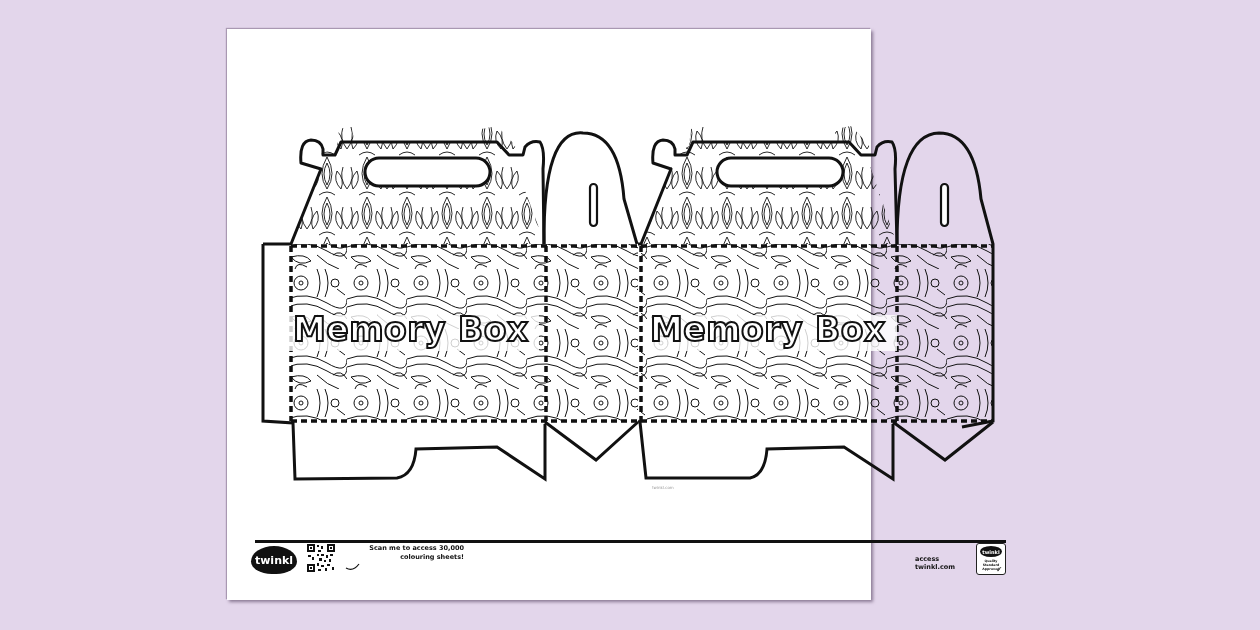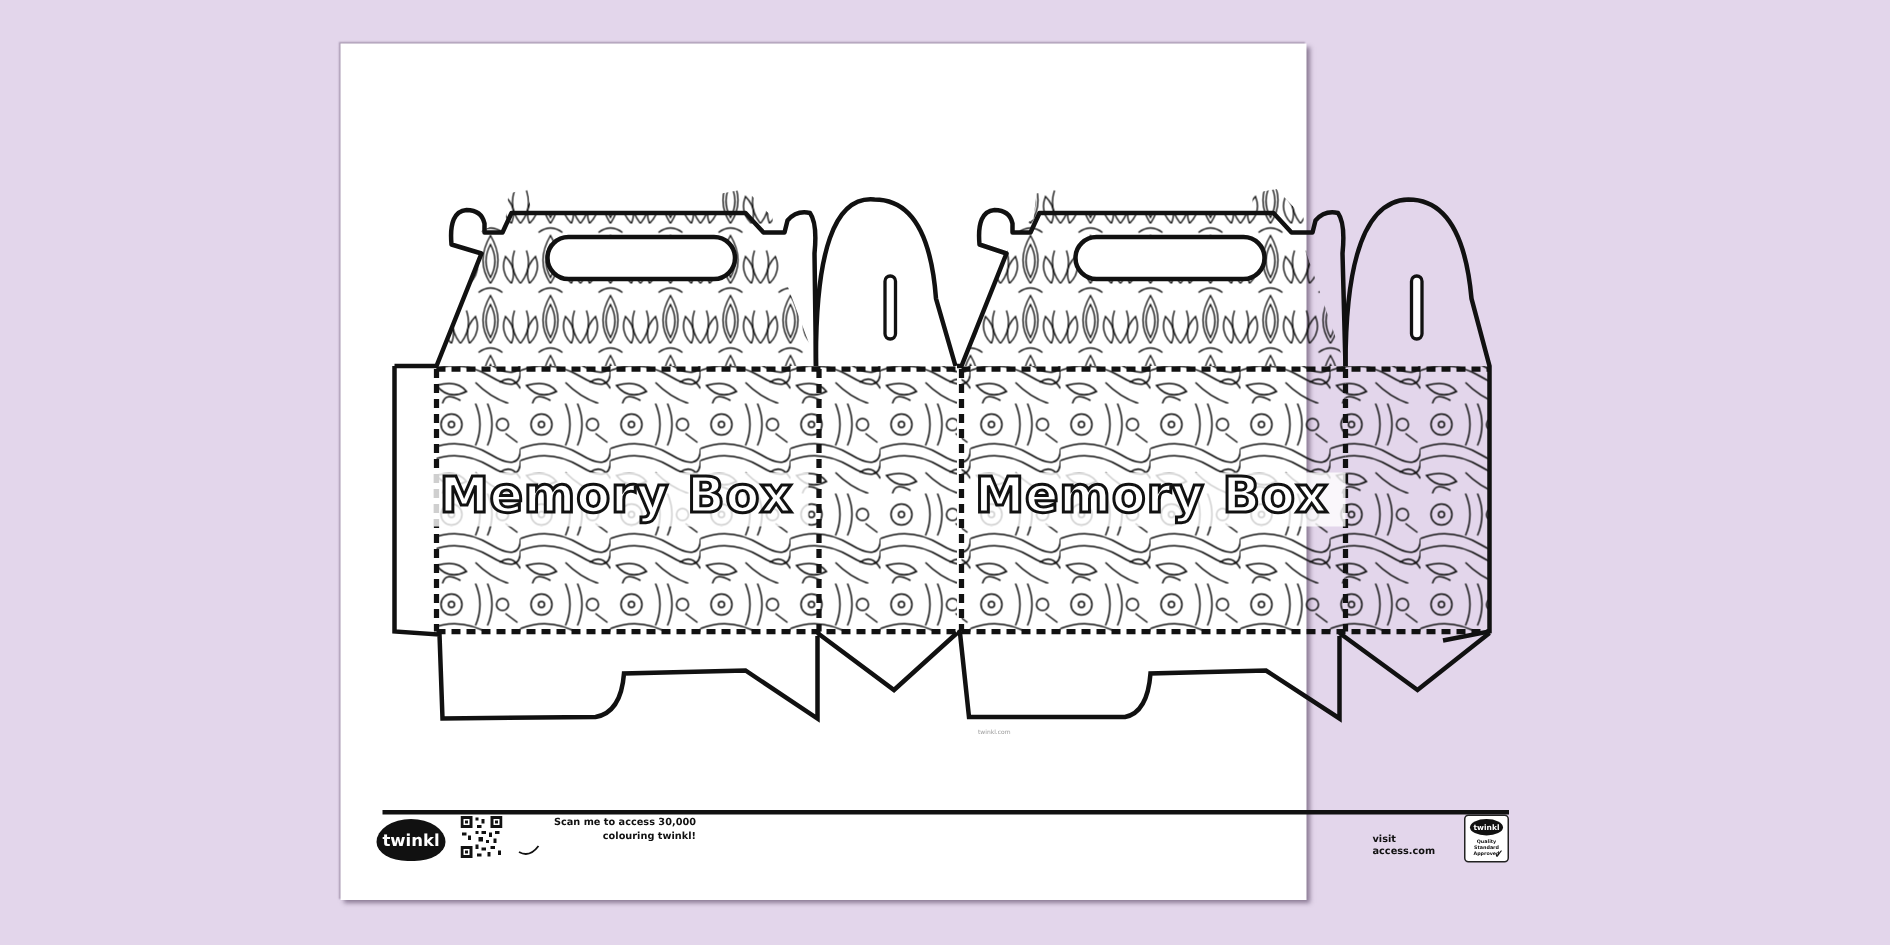--- a/index.html
+++ b/index.html
@@ -211,26 +211,26 @@
       <rect x="10" y="19" width="2" height="3"></rect>
         <rect x="14" y="21" width="3" height="2"></rect>
         <rect x="20" y="20" width="3" height="2"></rect>
       <rect x="25" y="23" width="2" height="3"></rect>
         <rect x="11" y="25" width="3" height="2"></rect>
         <rect x="18" y="24" width="2" height="3"></rect>
     </g>
   </svg>
   <div class="qr-text">
     <div>Scan me to access 30,000</div>
-    <div>colouring twinkl!</div>
+    <div>colouring sheets!</div>
   </div>
   <svg class="qr-arrow" viewBox="0 0 16 8" xmlns="http://www.w3.org/2000/svg">
     <path d="M1 5 Q8 9 14 1" fill="none" stroke="#111" stroke-width="1.2"></path>
   </svg>
 
-  <div class="visit">visit access.com</div>
+  <div class="visit">access twinkl.com</div>
 
   <div class="badge">
     <div class="badge-logo">twinkl</div>
     <div class="badge-text">Quality Standard Approved</div>
     <div class="badge-check">✓</div>
   </div>
 </div>
 
 </body></html>

